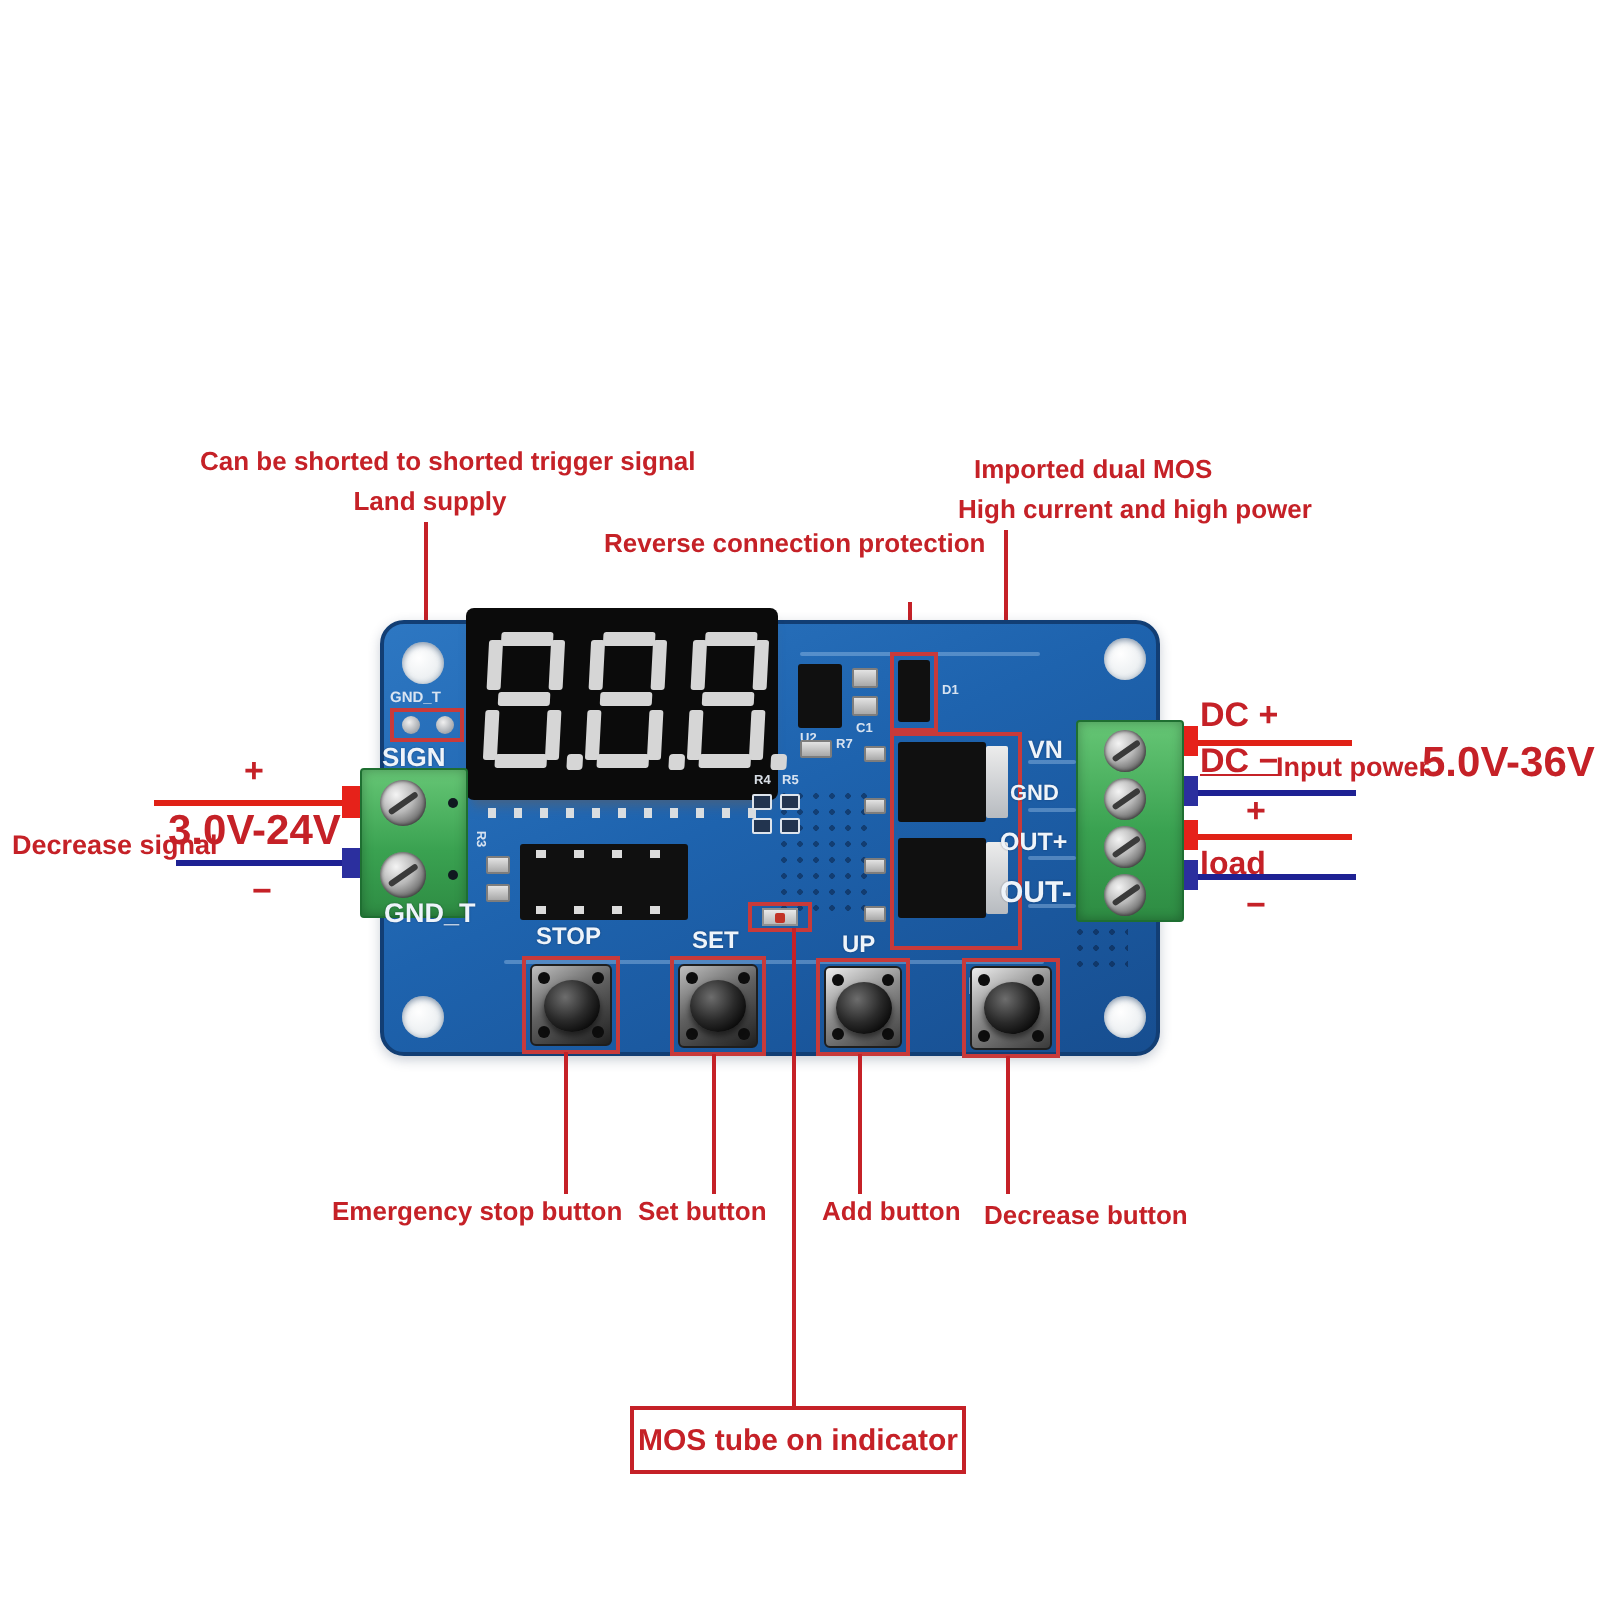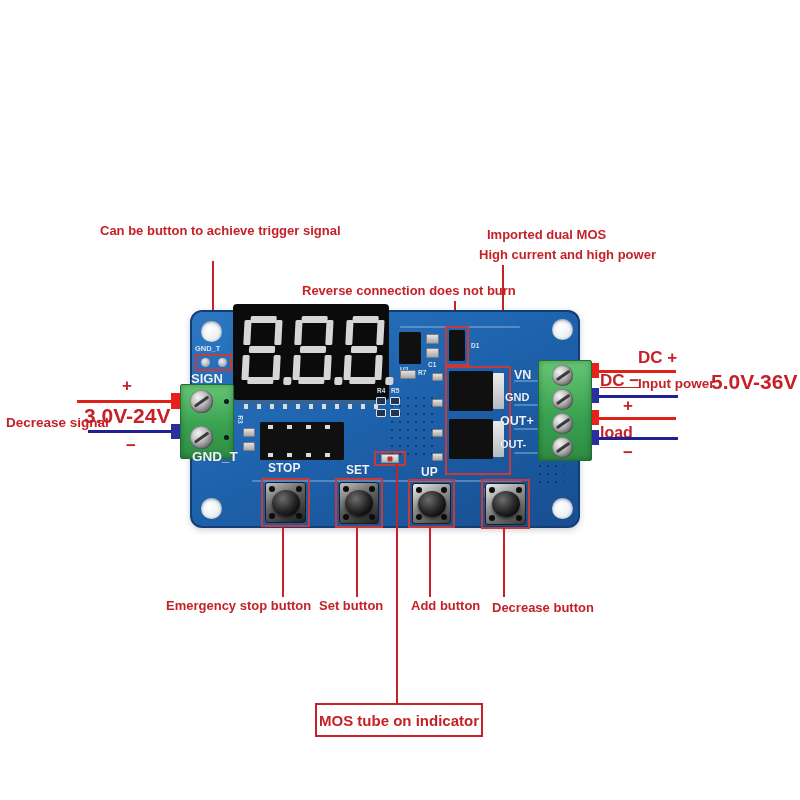--- a/index.html
+++ b/index.html
@@ -76,42 +76,43 @@
   .mosbox{left:315px;top:703px;width:168px;height:34px;border:2px solid var(--red);box-sizing:border-box;
        display:flex;align-items:center;justify-content:center;color:var(--red);
        font-size:15px;font-weight:600;white-space:nowrap;}
 </style>
 </head>
 <body>
 
 <div class="canvas">
 
 
-  <div class="abs note" style="left:100px;top:224px;width:240px;text-align:center;">Can be button to achieve trigger signal</div>
+  <div class="abs note" style="left:100px;top:224px;width:240px;text-align:center;">Can be shorted to shorted trigger signal</div>
+  <div class="abs note" style="left:100px;top:244px;width:230px;text-align:center;">Land supply</div>
   <div class="abs vlead" style="left:212px;top:261px;height:92px;"></div>
 
-  <div class="abs note" style="left:302px;top:284px;">Reverse connection does not burn</div>
+  <div class="abs note" style="left:302px;top:265px;">Reverse connection protection</div>
   <div class="abs vlead" style="left:454px;top:301px;height:24px;"></div>
 
   <div class="abs note" style="left:487px;top:228px;">Imported dual MOS</div>
   <div class="abs note" style="left:479px;top:248px;">High current and high power</div>
   <div class="abs vlead" style="left:502px;top:265px;height:101px;"></div>
 
   <div class="abs note sym" style="left:122px;top:377px;">+</div>
   <div class="abs hwire" style="left:77px;top:400px;width:96px;"></div>
   <div class="abs sq red" style="left:171px;top:393px;width:16px;height:16px;"></div>
   <div class="abs note" style="left:6px;top:416px;font-size:13.5px;">Decrease signal</div>
   <div class="abs note big" style="left:84px;top:404px;">3.0V-24V</div>
   <div class="abs hwire blue" style="left:88px;top:430px;width:85px;"></div>
   <div class="abs sq blue" style="left:171px;top:424px;"></div>
   <div class="abs note sym" style="left:126px;top:437px;">−</div>
 
   <div class="abs sq red" style="left:584px;top:363px;"></div>
   <div class="abs hwire" style="left:599px;top:370px;width:77px;"></div>
-  <div class="abs note mid" style="left:600px;top:349px;margin-left:38px;">DC +</div>
+  <div class="abs note mid" style="left:600px;top:349px;">DC +</div>
   <div class="abs note mid" style="left:600px;top:372px;text-decoration:underline;">DC −</div>
   <div class="abs sq blue" style="left:584px;top:388px;"></div>
   <div class="abs hwire blue" style="left:599px;top:395px;width:79px;"></div>
   <div class="abs note" style="left:638px;top:377px;font-size:13.5px;">Input power</div>
   <div class="abs note big" style="left:711px;top:370px;">5.0V-36V</div>
   <div class="abs note sym" style="left:623px;top:397px;">+</div>
   <div class="abs sq red" style="left:584px;top:410px;"></div>
   <div class="abs hwire" style="left:599px;top:417px;width:77px;"></div>
   <div class="abs note" style="left:600px;top:424px;font-size:16px;font-weight:600;">load</div>
   <div class="abs sq blue" style="left:584px;top:430px;"></div>
@@ -217,21 +218,21 @@
     <div class="abs tab" style="left:301px;top:61px;width:11px;height:36px;"></div>
     <div class="abs chip" style="left:257px;top:107px;width:44px;height:40px;"></div>
     <div class="abs tab" style="left:301px;top:109px;width:11px;height:36px;"></div>
 
     <div class="abs hlbox" style="left:182px;top:139px;width:32px;height:15px;"></div>
     <div class="abs led" style="left:189px;top:142px;width:18px;height:9px;"></div>
 
     <div class="abs silk" style="left:322px;top:56px;font-size:12.5px;">VN</div>
     <div class="abs silk" style="left:313px;top:79px;font-size:11px;">GND</div>
     <div class="abs silk" style="left:308px;top:102px;font-size:12.5px;">OUT+</div>
-    <div class="abs silk" style="left:308px;top:126px;font-size:11px;">OUT-</div>
+    <div class="abs silk" style="left:308px;top:126px;font-size:15px;">OUT-</div>
     <div class="abs term" style="left:346px;top:48px;width:52px;height:99px;">
       <div class="abs screw" style="left:13px;top:4px;width:21px;height:21px;"></div>
       <div class="abs screw" style="left:13px;top:28px;width:21px;height:21px;"></div>
       <div class="abs screw" style="left:13px;top:52px;width:21px;height:21px;"></div>
       <div class="abs screw" style="left:13px;top:76px;width:21px;height:21px;"></div>
     </div>
 
     <div class="abs silk" style="left:76px;top:149px;font-size:12px;">STOP</div>
     <div class="abs hlbox" style="left:69px;top:166px;width:49px;height:49px;"></div>
     <div class="abs tact dark" style="left:73px;top:170px;width:41px;height:41px;">

